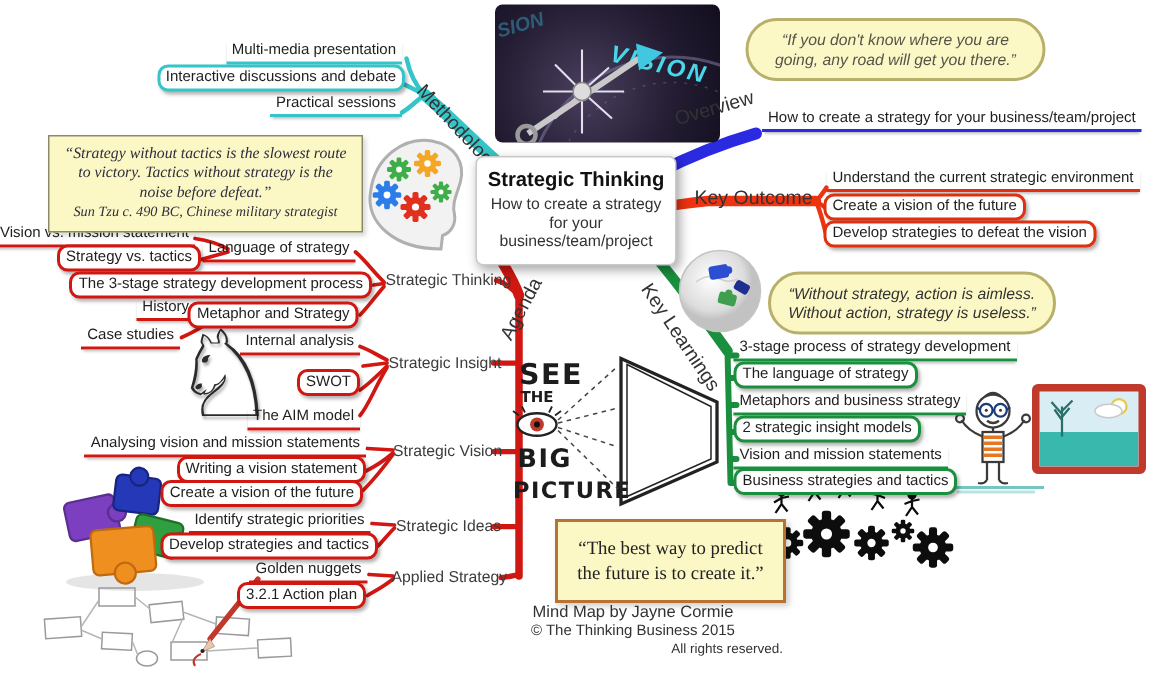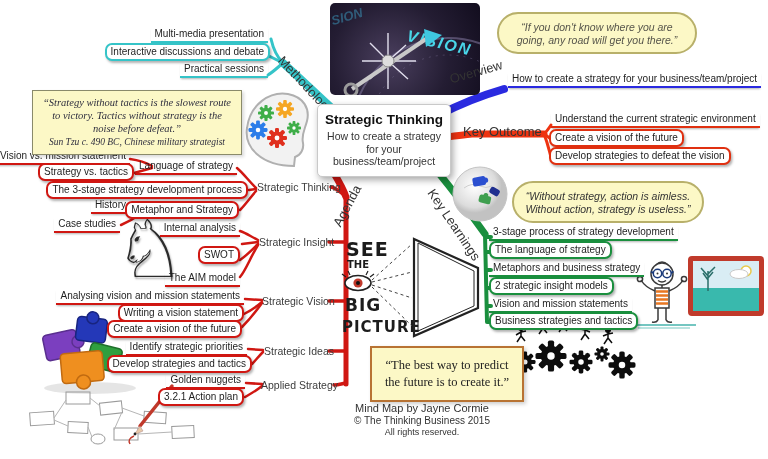--- a/index.html
+++ b/index.html
@@ -29,21 +29,21 @@
   #quote-predict{border:2px solid #b87333;font-family:"Liberation Serif", serif;
     color:#222;font-size:12.5px;line-height:17px;padding:9px 8px;box-shadow:2px 2px 4px rgba(0,0,0,.2);}
   #center-node{position:absolute;left:317px;top:104px;width:124px;z-index:5;background:#fff;
     border:1px solid #c9c9c9;border-radius:5px;box-shadow:2px 3px 7px rgba(0,0,0,.35);
     text-align:center;padding:7px 4px 8px;}
   #center-node .t{font-size:13.5px;font-weight:bold;color:#111;margin-bottom:3px;}
   #center-node .s{font-size:10.5px;line-height:12.5px;color:#333;}
   #credits{position:absolute;left:322px;top:402px;width:200px;z-index:3;text-align:center;color:#333;}
   #credits .l1{font-size:11px;}
   #credits .l2{font-size:10px;margin-top:1px;}
-  #credits .l3{font-size:9px;margin-top:1px;}
+  #credits .l3{font-size:9px;margin-top:1px;text-align:right;}
   #compass{position:absolute;left:330px;top:3px;width:150px;height:92px;z-index:2;border-radius:5px;
     overflow:hidden;background:radial-gradient(circle at 40% 62%, #4a3f5e 0%, #241d33 55%, #120d1e 100%);}
   #frame-pic{position:absolute;left:688px;top:256px;width:66px;height:50px;z-index:2;
     border:5px solid #c03a2b;border-radius:4px;background:#d9edf4;overflow:hidden;}
   .knight{position:absolute;left:114px;top:210px;z-index:2;font-size:80px;line-height:80px;
     color:#2b2b2b;text-shadow:1px 2px 2px rgba(0,0,0,.35);}
 </style>
 </head>
 <body>
 

